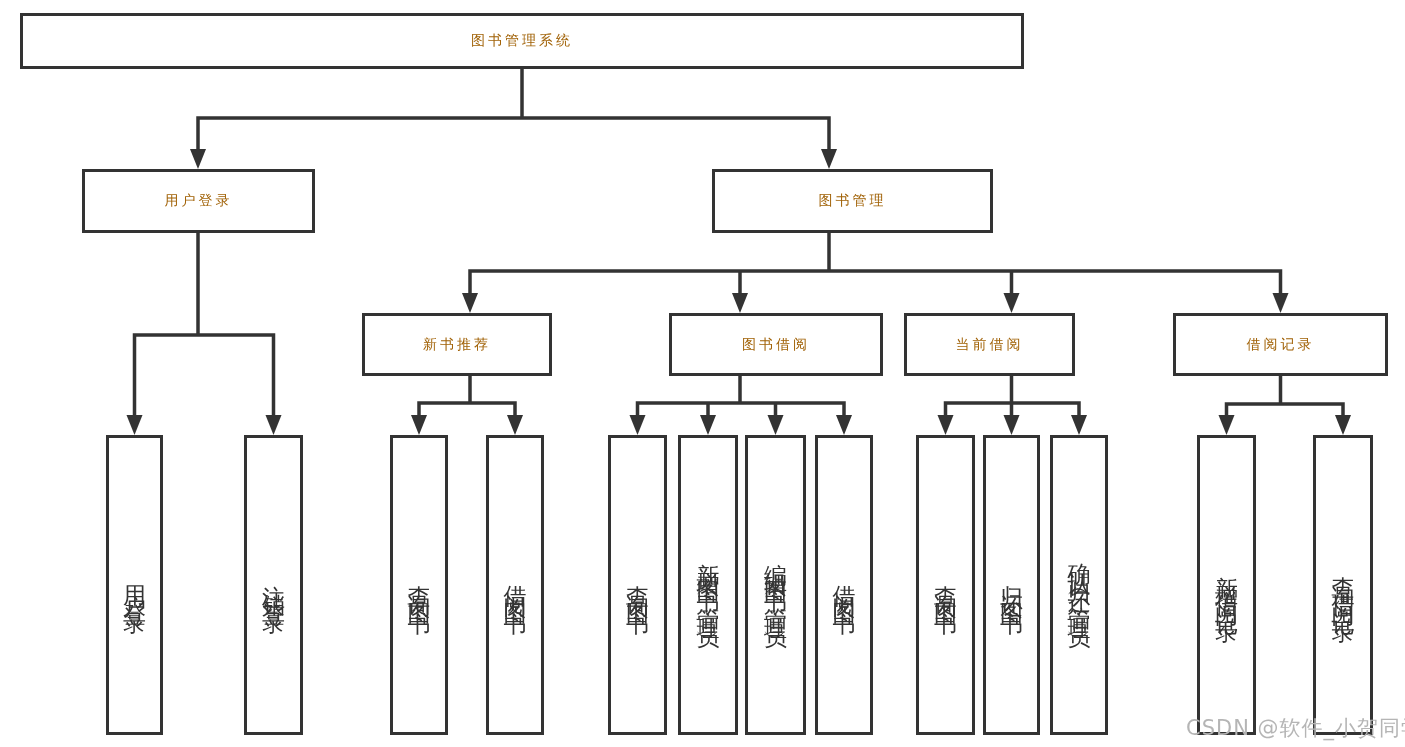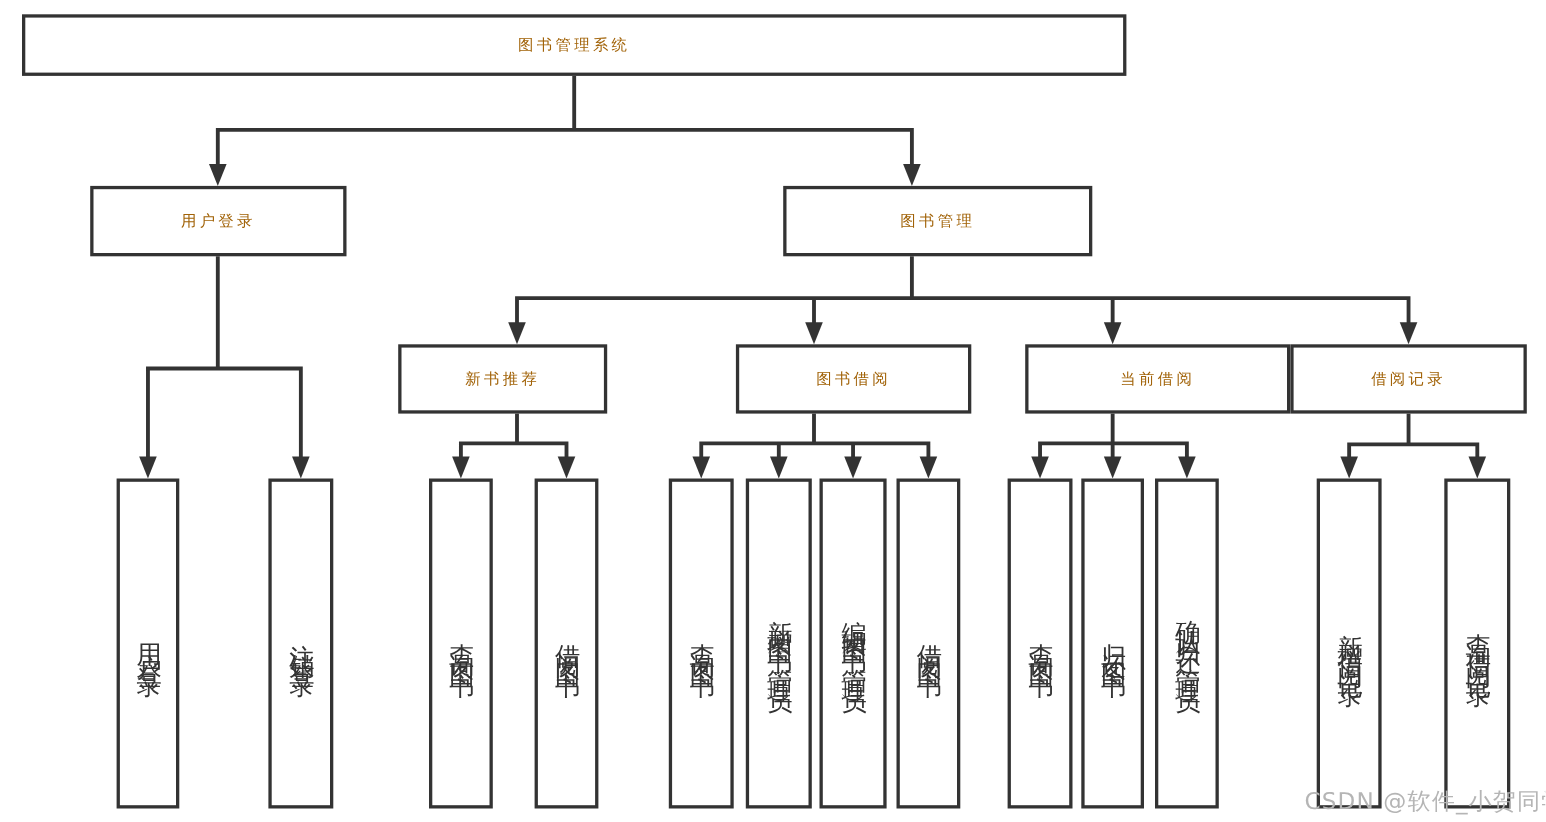--- a/index.html
+++ b/index.html
@@ -72,21 +72,21 @@
   <div class="box h" style="left:712px;top:169px;width:281px;height:64px;">
     <span class="label">图书管理</span>
   </div>
 
   <div class="box h" style="left:362px;top:313px;width:190px;height:63px;">
     <span class="label">新书推荐</span>
   </div>
   <div class="box h" style="left:633px;top:313px;width:214px;height:63px;margin-left:36px;">
     <span class="label">图书借阅</span>
   </div>
-  <div class="box h" style="left:932px;top:313px;width:241px;height:63px;">
+  <div class="box h" style="left:904px;top:313px;width:171px;height:63px;">
     <span class="label">当前借阅</span>
   </div>
   <div class="box h" style="left:1173px;top:313px;width:215px;height:63px;">
     <span class="label">借阅记录</span>
   </div>
 
   <div class="box v" style="left:106px;top:435px;width:57px;height:300px;">
     <span class="label">用户登录</span>
   </div>
   <div class="box v" style="left:244px;top:435px;width:59px;height:300px;">

